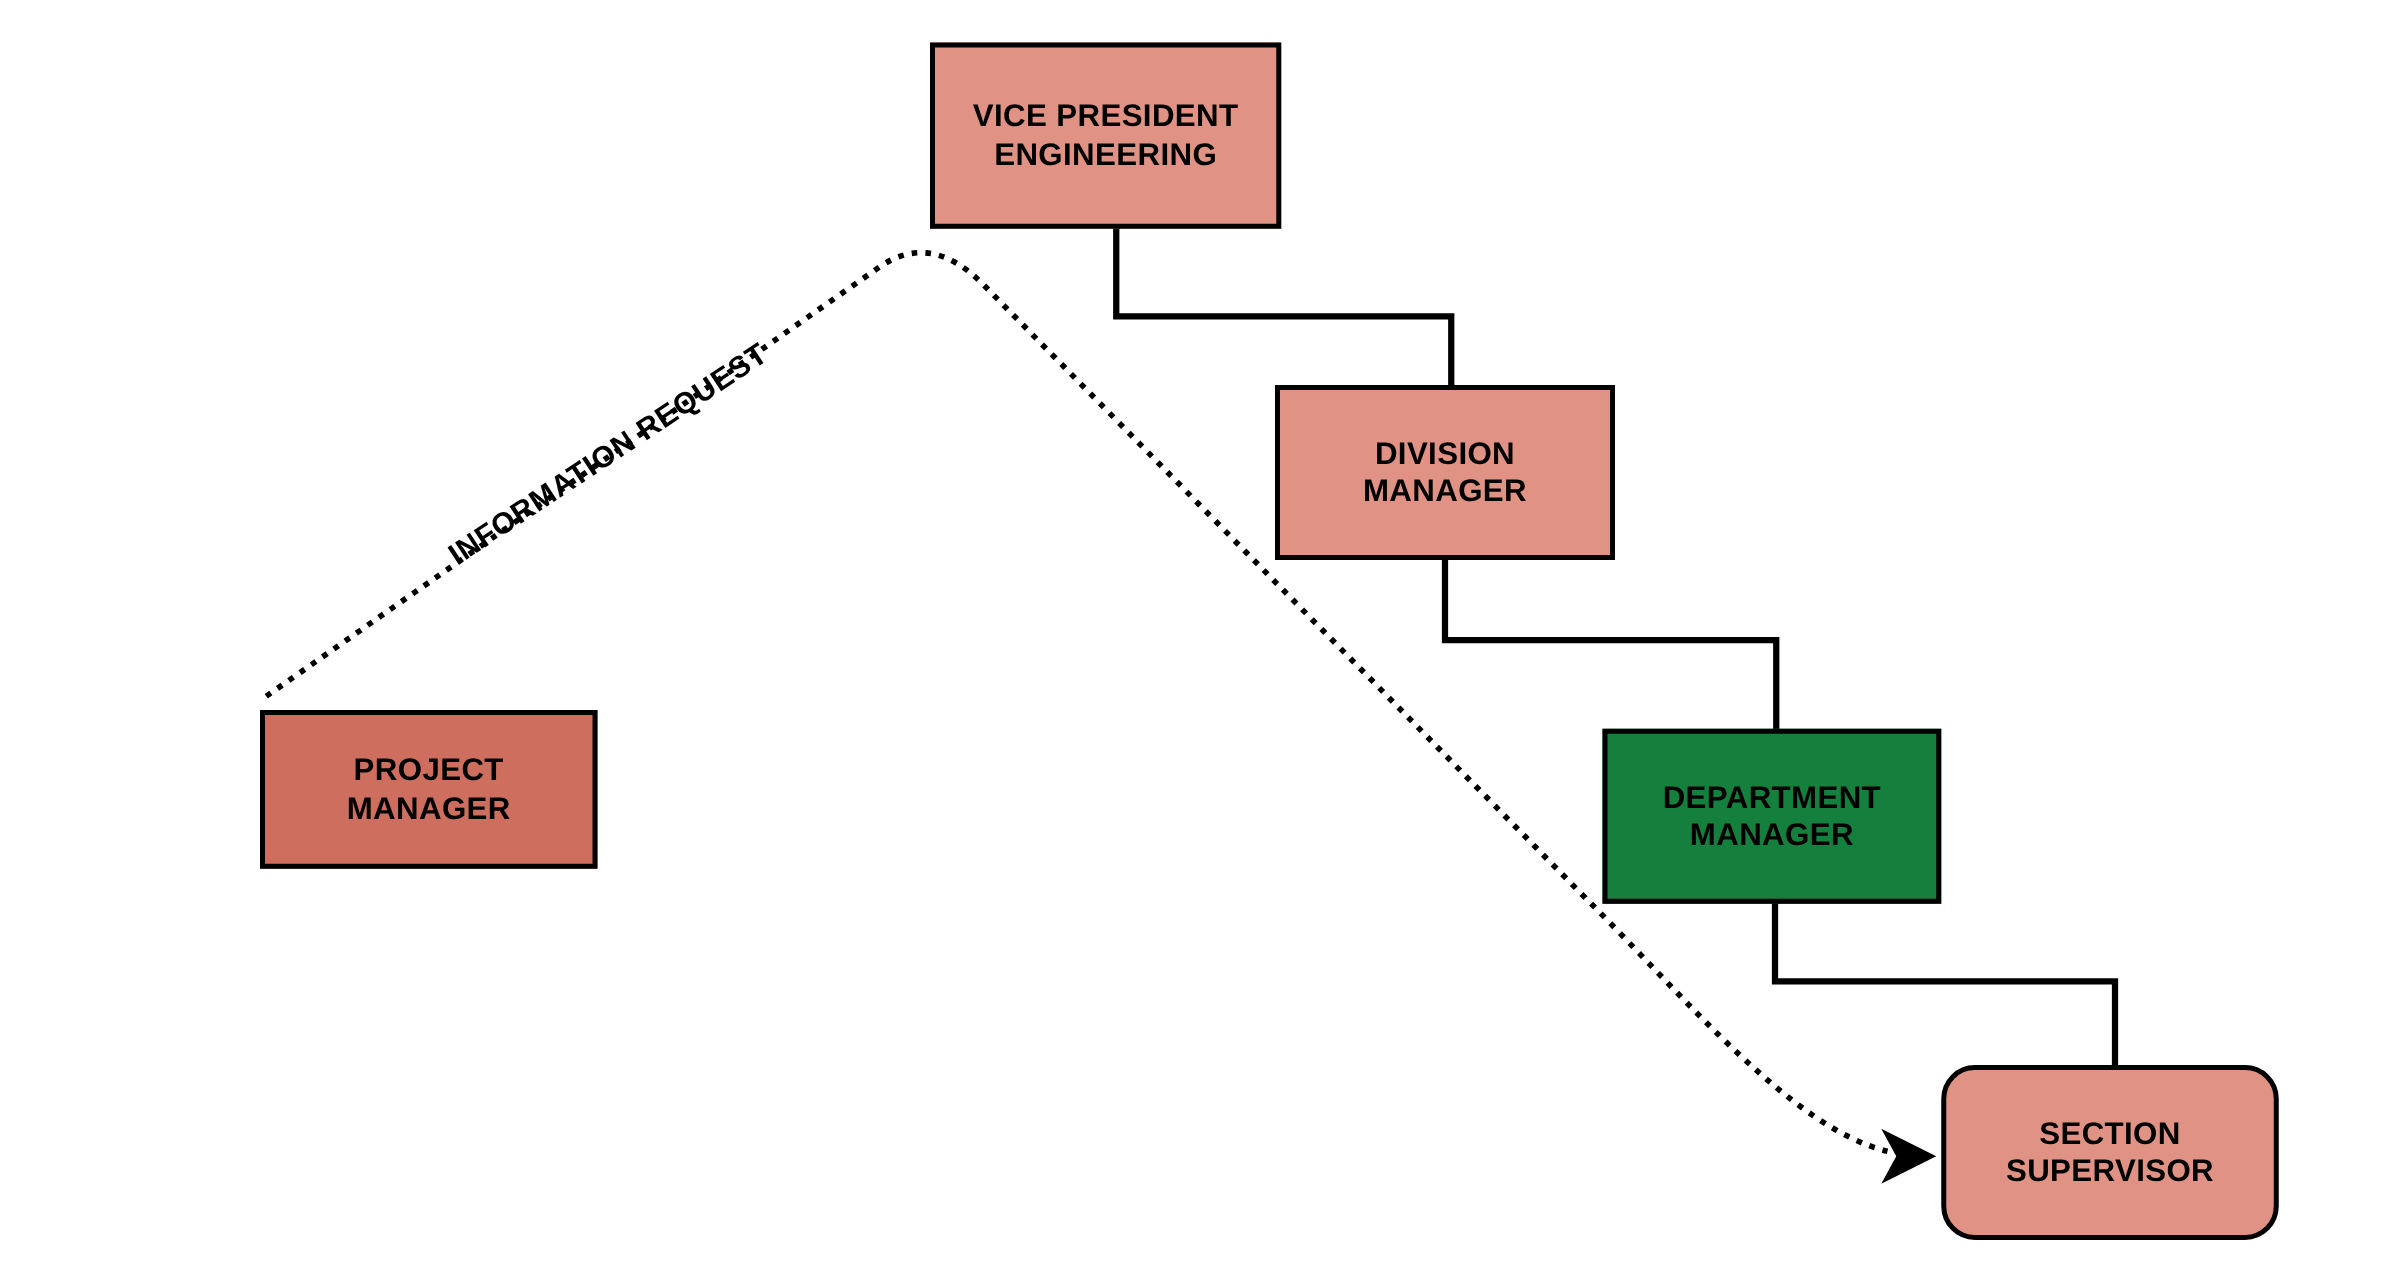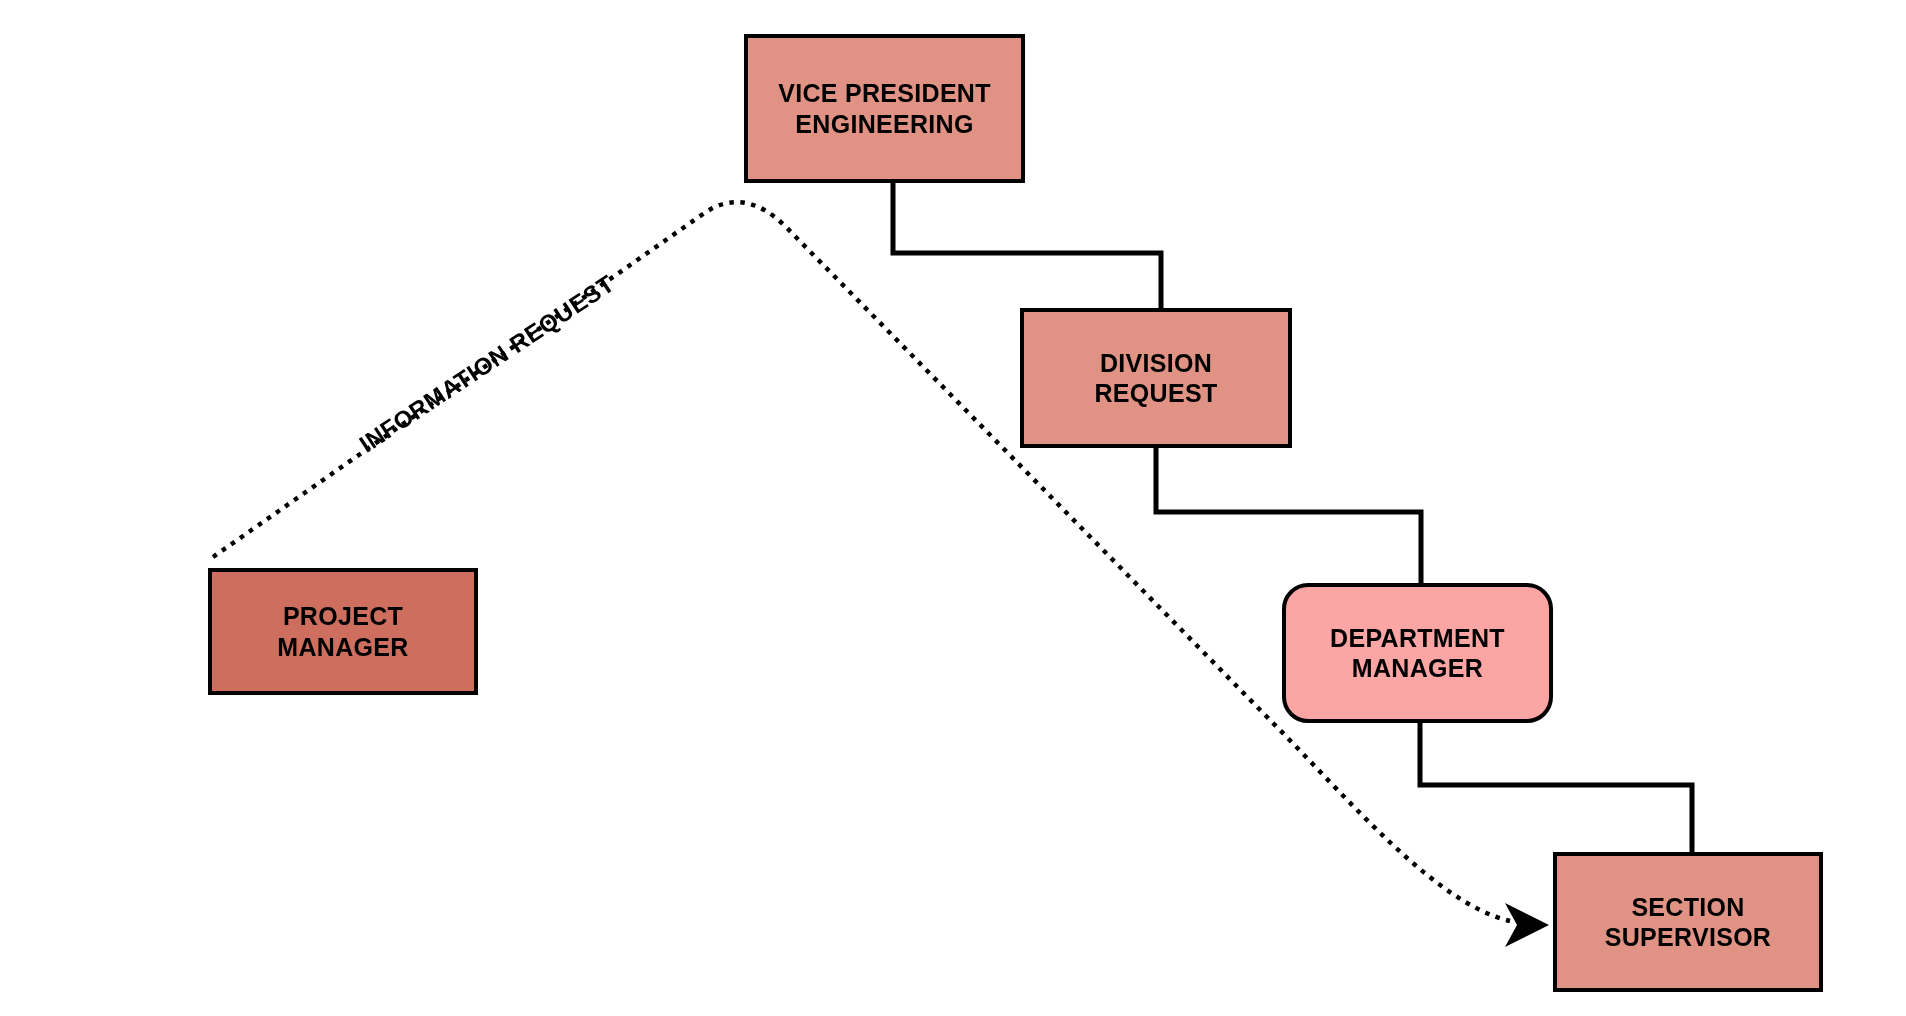--- a/index.html
+++ b/index.html
@@ -36,21 +36,21 @@
     font-weight: bold;
     font-size: 25px;
     line-height: 1.22;
     letter-spacing: 0.3px;
     color: #000;
     white-space: pre-line;
   }
   .node-vp         { left: 744px;  top: 34px;  width: 281px; height: 149px; }
   .node-division   { left: 1020px; top: 308px; width: 272px; height: 140px; }
   .node-department { left: 1282px; top: 583px; width: 271px; height: 140px; }
-  .node-section    { left: 1553px; top: 852px; width: 270px; height: 140px; }
+  .node-section    { left: 1553px; top: 852px; width: 270px; height: 140px; border-radius: 27px; }
   .node-project    { left: 208px;  top: 568px; width: 270px; height: 127px; }
   .edge-label {
     position: absolute;
     left: 487px;
     top: 364px;
     transform: translate(-50%, -50%) rotate(-33.5deg);
     font-weight: bold;
     font-size: 24px;
     letter-spacing: 0.5px;
     white-space: nowrap;
@@ -69,23 +69,23 @@
     <polyline points="1420,721 1420,785 1692,785 1692,854" fill="none" stroke-width="5" stroke="#000000"></polyline>
 
     <path d="M 213 557 L 703 214 Q 744 185 786 227 L 1268 718 C 1350 800, 1434 903, 1510 921" fill="none" stroke-width="4.5" stroke-dasharray="4.5 6.5" stroke-linecap="butt" stroke="#000000"></path>
     <polygon points="1549,925 1505,903 1517,925 1505,947" fill="#000000"></polygon>
   </svg>
 
   <div class="node node-vp" style="background-color: rgb(224, 147, 132); border-color: rgb(0, 0, 0); color: rgb(0, 0, 0);">VICE PRESIDENT
 ENGINEERING</div>
 
   <div class="node node-division" style="background-color: rgb(224, 147, 132); border-color: rgb(0, 0, 0); color: rgb(0, 0, 0);">DIVISION
-REQUEST</div>
+MANAGER</div>
 
-  <div class="node node-department" style="background-color: #fca5a5; border-color: rgb(0, 0, 0); color: rgb(0, 0, 0); border-radius: 26px;">DEPARTMENT
+  <div class="node node-department" style="background-color: #15803d; border-color: rgb(0, 0, 0); color: rgb(0, 0, 0);">DEPARTMENT
 MANAGER</div>
 
   <div class="node node-section" style="background-color: rgb(224, 147, 132); border-color: rgb(0, 0, 0); color: rgb(0, 0, 0);">SECTION
 SUPERVISOR</div>
 
   <div class="node node-project" style="background-color: rgb(206, 110, 95); border-color: rgb(0, 0, 0); color: rgb(0, 0, 0);">PROJECT
 MANAGER</div>
 
   <div class="edge-label" style="color: rgb(0, 0, 0);">INFORMATION REQUEST</div>
 

